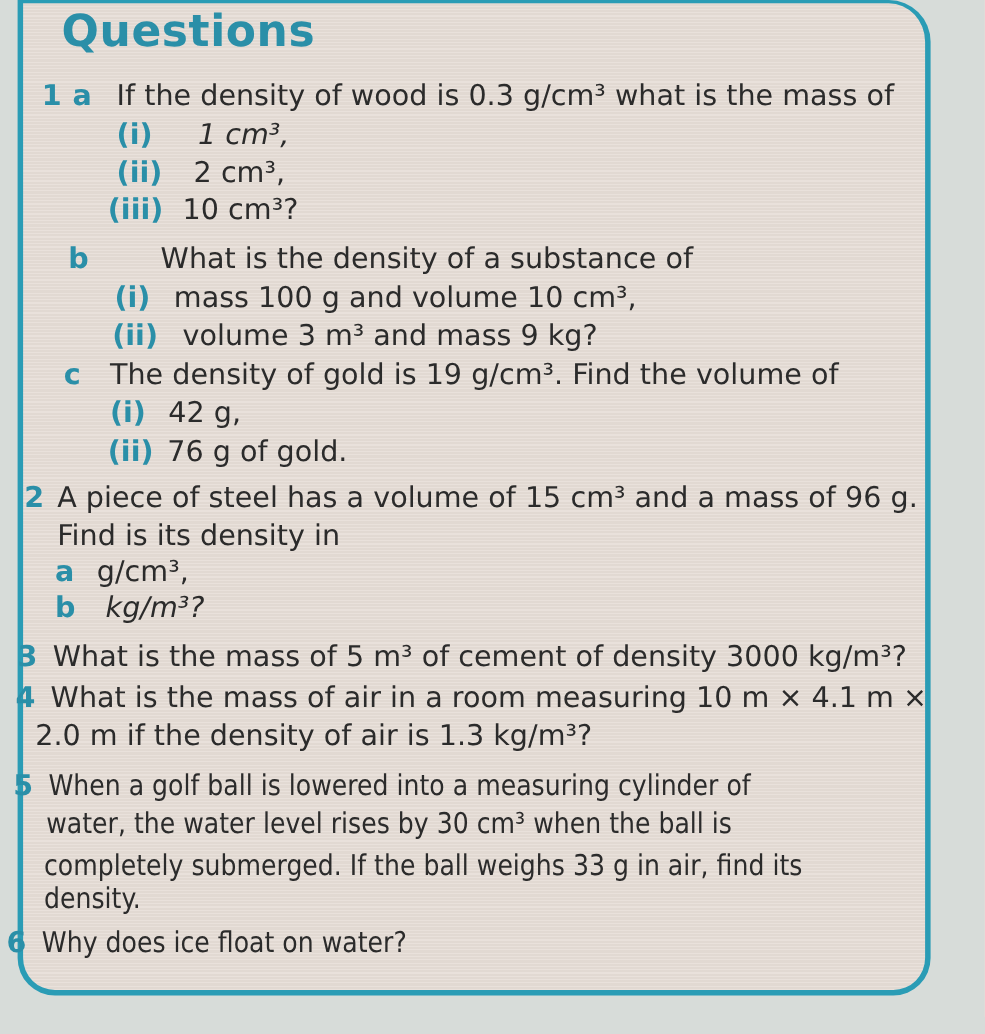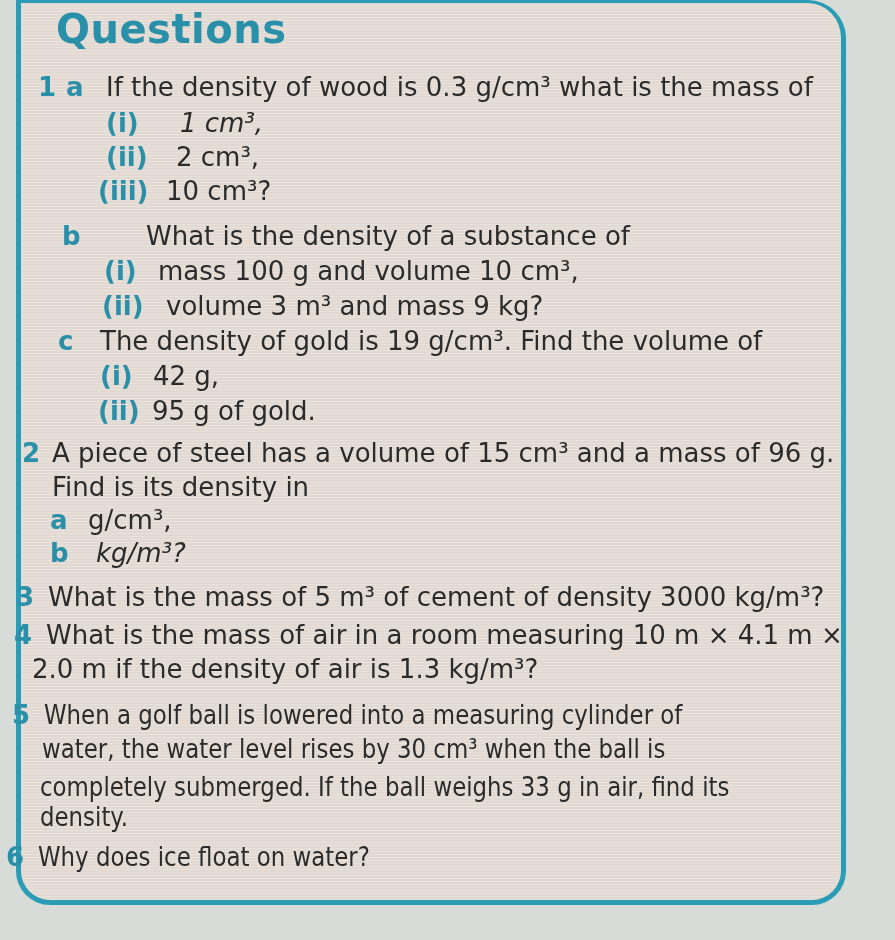--- a/index.html
+++ b/index.html
@@ -77,21 +77,21 @@
 <div class="line" style="left:0;top:326px;">
   <span class="lbl" style="left:58px;">c</span>
   <span class="txt" style="left:100px;">The density of gold is 19 g/cm³. Find the volume of</span>
 </div>
 <div class="line" style="left:0;top:361px;">
   <span class="lbl" style="left:100px;">(i)</span>
   <span class="txt" style="left:153px;">42 g,</span>
 </div>
 <div class="line" style="left:0;top:396px;">
   <span class="lbl" style="left:98px;">(ii)</span>
-  <span class="txt" style="left:152px;">95 g of gold.</span>
+  <span class="txt" style="left:152px;">76 g of gold.</span>
 </div>
 
 <div class="line" style="left:0;top:438px;">
   <span class="num" style="left:22px;">2</span>
   <span class="txt" style="left:52px;">A piece of steel has a volume of 15 cm³ and a mass of 96 g.</span>
 </div>
 <div class="line" style="left:0;top:472px;">
   <span class="txt" style="left:52px;">Find is its density in</span>
 </div>
 <div class="line" style="left:0;top:505px;">

